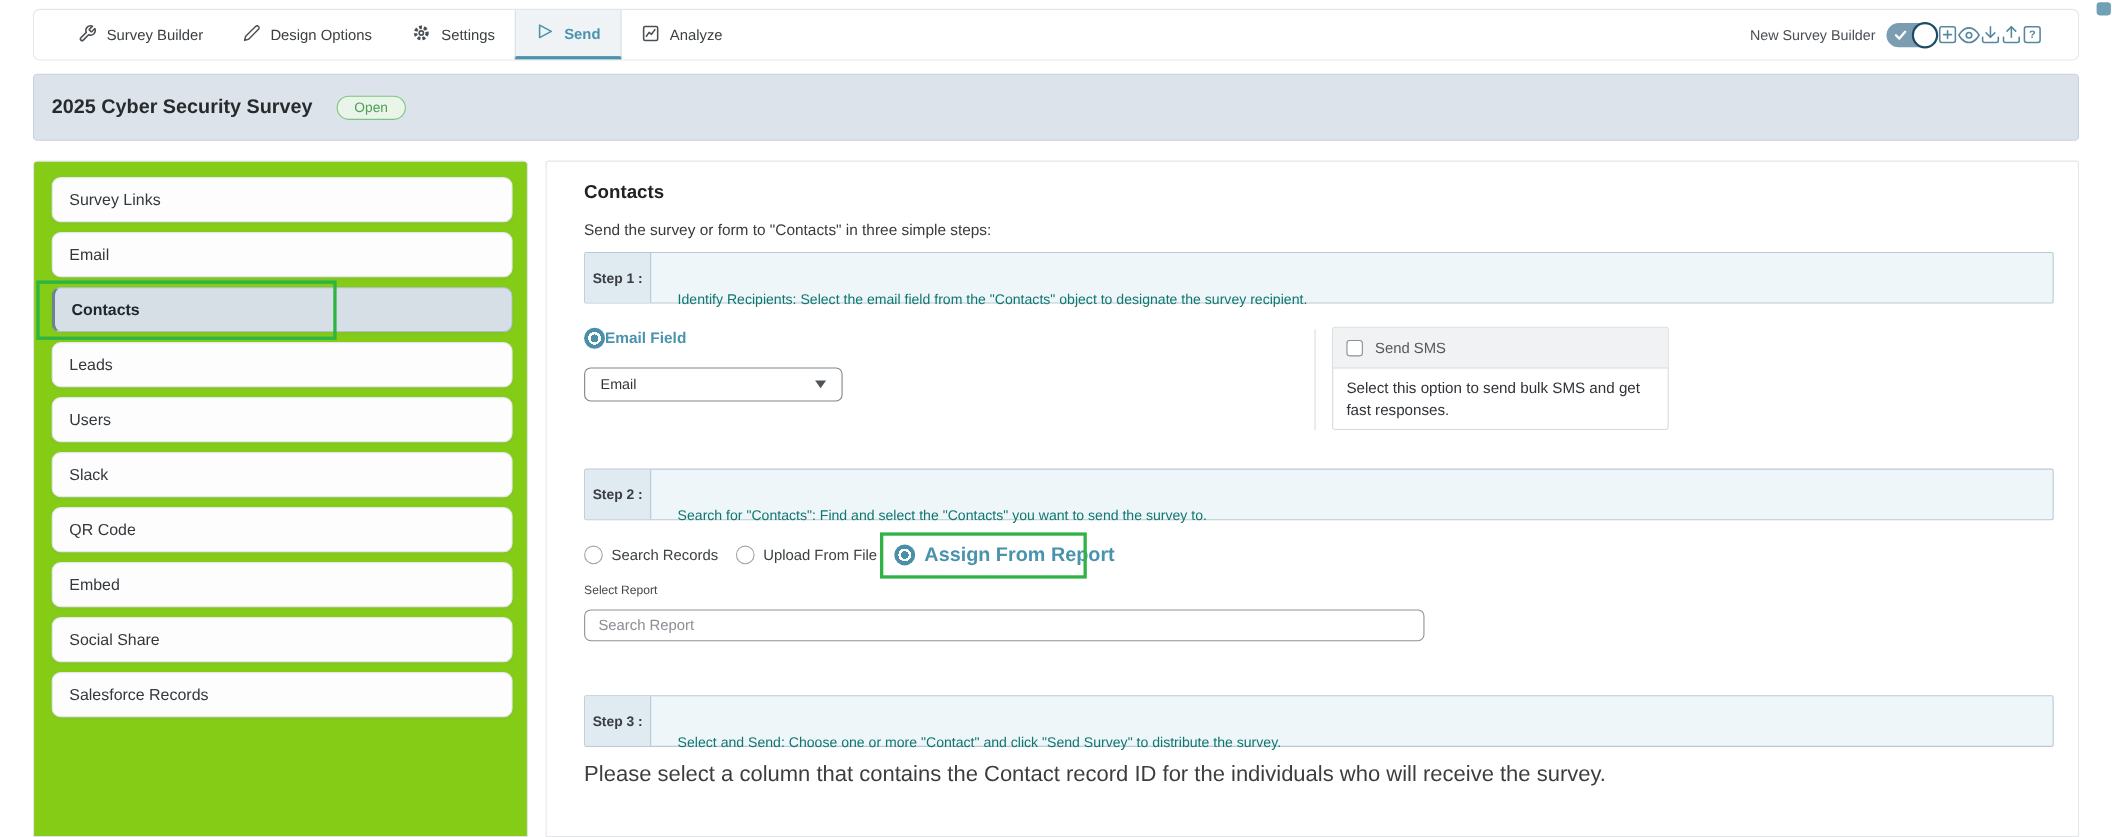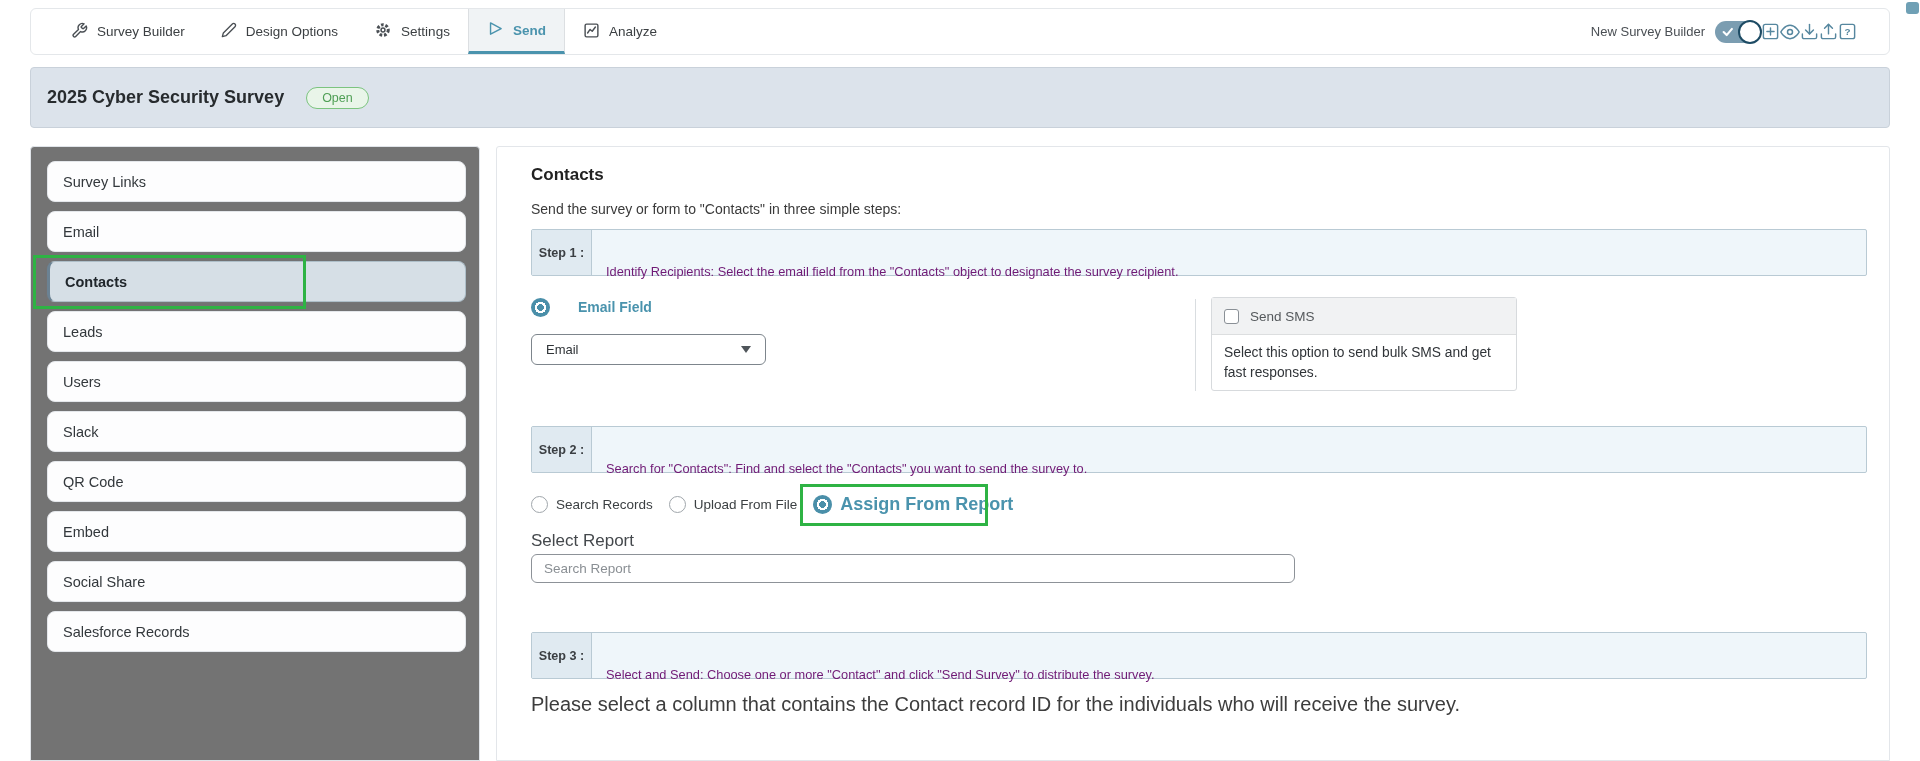--- a/index.html
+++ b/index.html
@@ -36,21 +36,21 @@
   
   .title-bar { position:absolute; left:30px; top:67px; width:1860px; height:61px;
                background:#dce3eb; border:1px solid #c9d1da; border-radius:4px;
                display:flex; align-items:center; padding-left:16px; }
   .title { font-size:18px; font-weight:bold; color:#272b2e; }
   .badge { margin-left:22px; font-size:12.5px; color:#4f9f55; background:#e9f5e9;
            border:1px solid #7cc47f; border-radius:13px; padding:3px 15px; }
 
   
   .sidebar { position:absolute; left:30px; top:146px; width:450px; height:615px;
-             background:#737373; border:1px solid #e0e4e9; border-radius:4px 4px 0 0;
+             background:#84cc16; border:1px solid #e0e4e9; border-radius:4px 4px 0 0;
              padding:14px 13px 0 16px; }
   .side-item { height:41px; margin-bottom:9px; background:#fdfdfe; border:1px solid #e4e7eb;
                border-radius:8px; display:flex; align-items:center; padding-left:15px;
                font-size:14.5px; color:#33383c; cursor:pointer;
                box-shadow:0 1px 2px rgba(140,150,160,.12); }
   .side-item.selected { background:#d6dfe6; border:1px solid #aebfc9;
                         border-left:3px solid #6b8293; font-weight:bold; color:#20262b; }
 
   
   .main { position:absolute; left:496px; top:146px; width:1394px; height:615px;
@@ -58,30 +58,30 @@
   .main > * { position:absolute; }
   .heading { left:34px; top:18px; font-size:17px; font-weight:bold; color:#222; }
   .intro { left:34px; top:54px; font-size:14px; color:#3a3a3a; }
 
   .stepbar { left:34px; width:1336px; height:47px; background:#eff6fa;
              border:1px solid #b9cad4; border-radius:2px; display:flex; align-items:stretch; }
   .stepbar.s1 { top:82px; } .stepbar.s2 { top:279px; } .stepbar.s3 { top:485px; }
   .step-label { width:60px; background:#e0eaf1; border-right:1px solid #b9cad4;
                 display:flex; align-items:center; justify-content:center;
                 font-size:12.6px; font-weight:600; color:#3a3e42; }
-  .step-text { display:flex; align-items:center; padding-left:14px;
-               font-size:12.8px; color:#701a75;margin-top:38px; }
+  .step-text { display:flex; align-items:center; padding-left:24px;
+               font-size:12.8px; color:#0f766e;margin-top:38px; }
 
   .radio { display:inline-block; flex:none; }
   .radio.unsel { width:17px; height:17px; border-radius:50%; background:#fff;
                  border:1.5px solid #a0a6ab; }
   .radio.sel { width:19px; height:19px; border-radius:50%;
                background:radial-gradient(circle, #4a8fa9 0 3.5px, #ffffff 3.5px 5.8px, #4a8fa9 5.8px 10px); }
 
-  .email-field-row { left:34px; top:148px; height:24px; display:flex; align-items:center; gap:28px; }
+  .email-field-row { left:34px; top:148px; height:24px; display:flex; align-items:center; gap:0; }
   .accent-label { font-size:14px; font-weight:bold; color:#4a93ad; }
 
   .dropdown { left:34px; top:187px; width:235px; height:31px; background:#fff;
               border:1px solid #7d858c; border-radius:6px; display:flex; align-items:center;
               justify-content:space-between; padding:0 14px; cursor:pointer;
               font-size:13px; color:#2f3337; }
   .caret { width:0; height:0; border-left:5.5px solid transparent;
            border-right:5.5px solid transparent; border-top:7px solid #4f555a; }
 
   .vdivider { left:698px; top:152px; width:1px; height:92px; background:#d9dde0; }
@@ -93,21 +93,21 @@
               font-size:13.5px; color:#55595c; }
   .checkbox { width:15px; height:15px; background:#fff; border:1.5px solid #8a9096;
               border-radius:3px; flex:none; cursor:pointer; }
   .sms-body { padding:8px 12px; font-size:13.8px; color:#303438; line-height:1.45; }
 
   .radio-row { left:34px; top:347px; display:flex; align-items:center; gap:16px; }
   .radio-opt { display:flex; align-items:center; gap:8px; cursor:pointer;
                font-size:13.5px; color:#3c4043; }
   .radio-opt.selected span.lbl { font-size:18px; font-weight:bold; color:#4a93ad; }
 
-  .field-label { left:34px; top:384px; font-size:17px; color:#44484c; }
+  .field-label { left:34px; top:384px; font-size:11px; color:#44484c; }
   .search-input { left:34px; top:407px; width:764px; height:29px;text-decoration:underline; }
   .search-input input { width:100%; height:100%; border:1px solid #8d9298; border-radius:6px;
                         padding:0 12px; font-size:13.5px; color:#333; outline:none;
                         font-family:"Liberation Sans",sans-serif; }
   .search-input input::placeholder { color:#8a8f94; }
 
   .notice { left:34px; top:546px; font-size:20px; color:#3d3d3d; }
 
   
   .annotation { position:absolute; border:3px solid #2eb344; pointer-events:none; }

